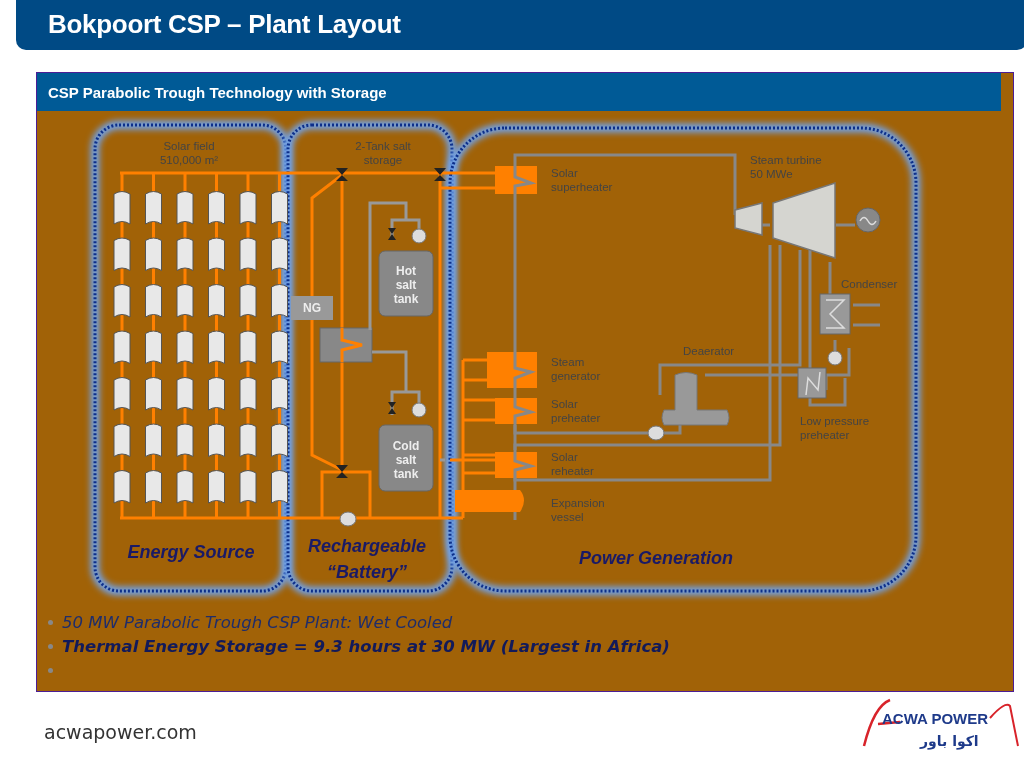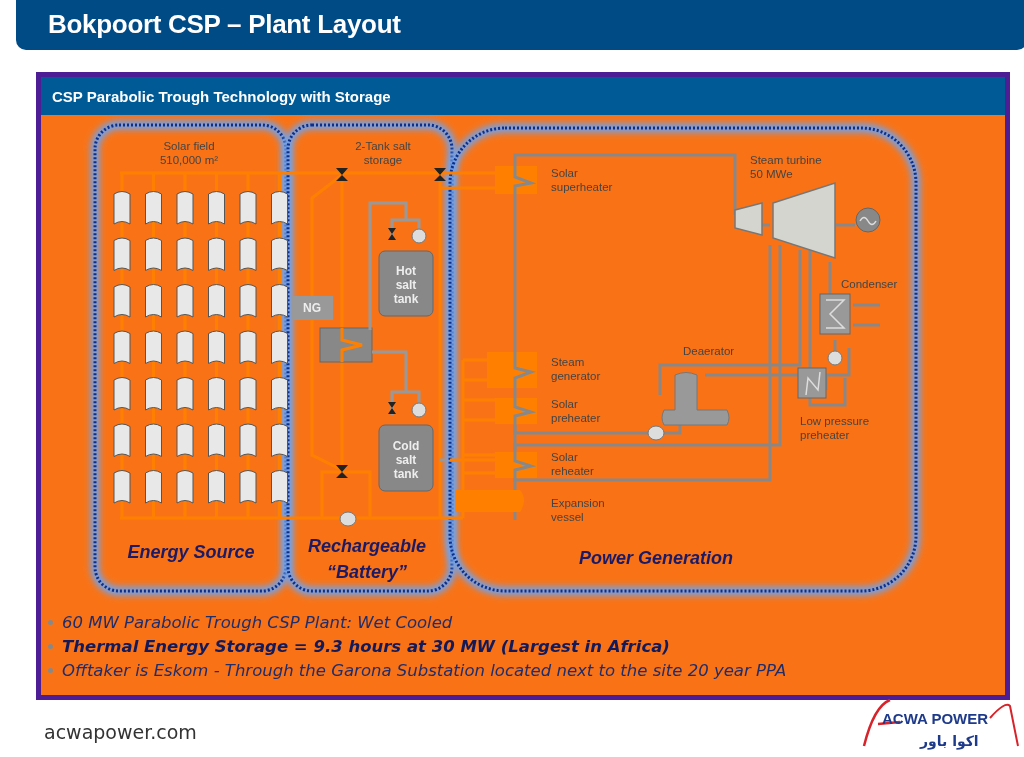--- a/index.html
+++ b/index.html
@@ -1,19 +1,19 @@
 <!DOCTYPE html>
 <html><head>
 <meta charset="utf-8">
 <style>
   html,body{margin:0;padding:0;}
   body{width:1024px;height:757px;background:#ffffff;position:relative;overflow:hidden;font-family:"DejaVu Sans",sans-serif;}
   .title-bar{position:absolute;left:16px;top:0;width:998px;height:50px;background:#004a85;border-radius:0 0 10px 10px;padding-left:13px;}
   .title-bar h1{margin:0;position:absolute;left:32px;top:9px;font-family:"Liberation Sans",sans-serif;font-weight:bold;font-size:26px;color:#fff;letter-spacing:-0.3px;}
-  .panel{position:absolute;left:36px;top:72px;width:964px;height:618px;border:5px solid #4c1d95;background:#f97316;}
+  .panel{position:absolute;left:36px;top:72px;width:964px;height:618px;border:1px solid #4c1d95;background:#a16207;padding-left:12px;}
   .panel-header{position:absolute;left:0;top:0;width:964px;height:38px;background:#005a96;}
   .panel-header span{position:absolute;left:11px;top:11px;font-family:"Liberation Sans",sans-serif;font-weight:bold;font-size:15px;color:#fff;}
   svg.diagram{position:absolute;left:0;top:0;}
   .dlabel{font-family:"Liberation Sans",sans-serif;font-size:11.5px;fill:#444;}
   .tanklabel{font-family:"Liberation Sans",sans-serif;font-size:12px;font-weight:bold;fill:#eee;}
   .zone-label{font-family:"Liberation Sans",sans-serif;font-style:italic;font-weight:bold;font-size:18px;fill:#1a1a66;}
   .bullets{position:absolute;left:48px;top:611px;margin:0;padding:0;list-style:none;}
   .bullets li{font-family:"DejaVu Sans",sans-serif;font-style:italic;font-size:16.5px;color:#1f2d6b;line-height:24px;white-space:nowrap;}
   .bullets li .dot{display:inline-block;width:5px;height:5px;border-radius:50%;background:#888;margin:0 9px 3px 0;vertical-align:middle;}
   .bullets li.bold{font-weight:bold;color:#121a5a;}
@@ -237,23 +237,23 @@
   <text class="dlabel" x="800" y="425">Low pressure</text>
   <text class="dlabel" x="800" y="439">preheater</text>
 
   <text class="zone-label" x="191" y="558" text-anchor="middle">Energy Source</text>
   <text class="zone-label" x="367" y="552" text-anchor="middle">Rechargeable</text>
   <text class="zone-label" x="367" y="578" text-anchor="middle">“Battery”</text>
   <text class="zone-label" x="656" y="564" text-anchor="middle">Power Generation</text>
 </svg>
 
 <ul class="bullets">
-  <li><span class="dot"></span><span>60 MW Parabolic Trough CSP Plant: Wet Cooled</span></li>
+  <li><span class="dot"></span><span>50 MW Parabolic Trough CSP Plant: Wet Cooled</span></li>
   <li class="bold"><span class="dot"></span><span>Thermal Energy Storage = 9.3 hours at 30 MW (Largest in Africa)</span></li>
-  <li><span class="dot"></span><span>Offtaker is Eskom - Through the Garona Substation located next to the site 20 year PPA</span></li>
+  <li><span class="dot"></span></li>
 </ul>
 
 <div class="footer-url">acwapower.com</div>
 
 <svg class="logo" viewBox="0 0 160 58">
   <path d="M4 50 Q14 10 30 4 M18 28 L40 26" stroke="#d8232a" stroke-width="2.5" fill="none"></path>
   <path d="M130 22 Q145 5 150 10 Q154 30 158 50" stroke="#d8232a" stroke-width="2" fill="none"></path>
   <text x="22" y="28" font-family="Liberation Sans, sans-serif" font-weight="bold" font-size="15" fill="#1e3a8a">ACWA POWER</text>
   <text x="60" y="50" font-family="DejaVu Sans, sans-serif" font-weight="bold" font-size="14" fill="#1e3a8a">اكوا باور</text>
 </svg>

